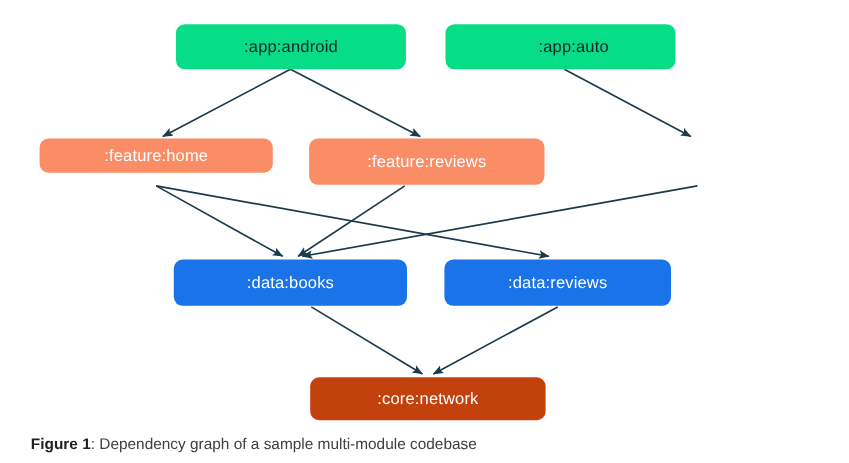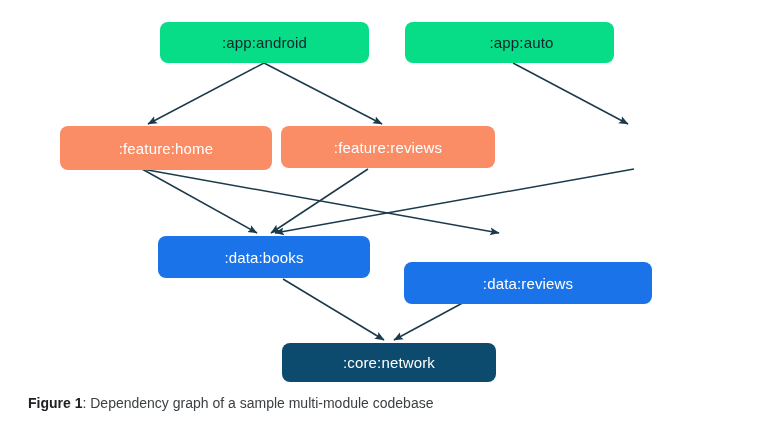--- a/index.html
+++ b/index.html
@@ -42,21 +42,21 @@
     font-size: 15px;
     letter-spacing: 0.15px;
     white-space: nowrap;
     line-height: 1;
     z-index: 2;
   }
 
   .node.app     { background: #07dc86; color: #10242e; text-align: center; }
   .node.feature { background: #fa8c66; color: #ffffff; }
   .node.data    { background: #1a73e8; color: #ffffff; }
-  .node.core    { background: #0c4a6e; color: #ffffff; }
+  .node.core    { background: #c2410c; color: #ffffff; }
 
   #caption {
     position: absolute;
     left: 28px;
     top: 394px;
     font-size: 14px;
     color: #3c4043;
     line-height: 1.35;
     white-space: nowrap;
   }
@@ -90,34 +90,34 @@
   </svg>
 
   <div class="node app" style="left: 160px; top: 22px; width: 209px; height: 41px;">
     <span>:app:android</span>
   </div>
 
   <div class="node app" style="left: 405px; top: 22px; width: 209px; height: 41px; padding-left: 24px;">
     <span>:app:auto</span>
   </div>
 
-  <div class="node feature" style="left: 36px; top: 126px; width: 212px; height: 44px; margin-left: 24px;">
+  <div class="node feature" style="left: 36px; top: 126px; width: 212px; height: 31px;">
     <span>:feature:home</span>
   </div>
 
   <div class="node feature" style="left: 281px; top: 126px; width: 214px; height: 42px; text-align: right;">
     <span>:feature:reviews</span>
   </div>
 
 
   <div class="node data" style="left: 158px; top: 236px; width: 212px; height: 42px;">
     <span>:data:books</span>
   </div>
 
-  <div class="node data" style="left: 404px; top: 236px; width: 248px; height: 42px; margin-top: 26px;">
+  <div class="node data" style="left: 404px; top: 236px; width: 206px; height: 42px;">
     <span>:data:reviews</span>
   </div>
 
   <div class="node core" style="left: 282px; top: 343px; width: 214px; height: 39px;">
     <span>:core:network</span>
   </div>
 
 </div>
 
 <div id="caption">

